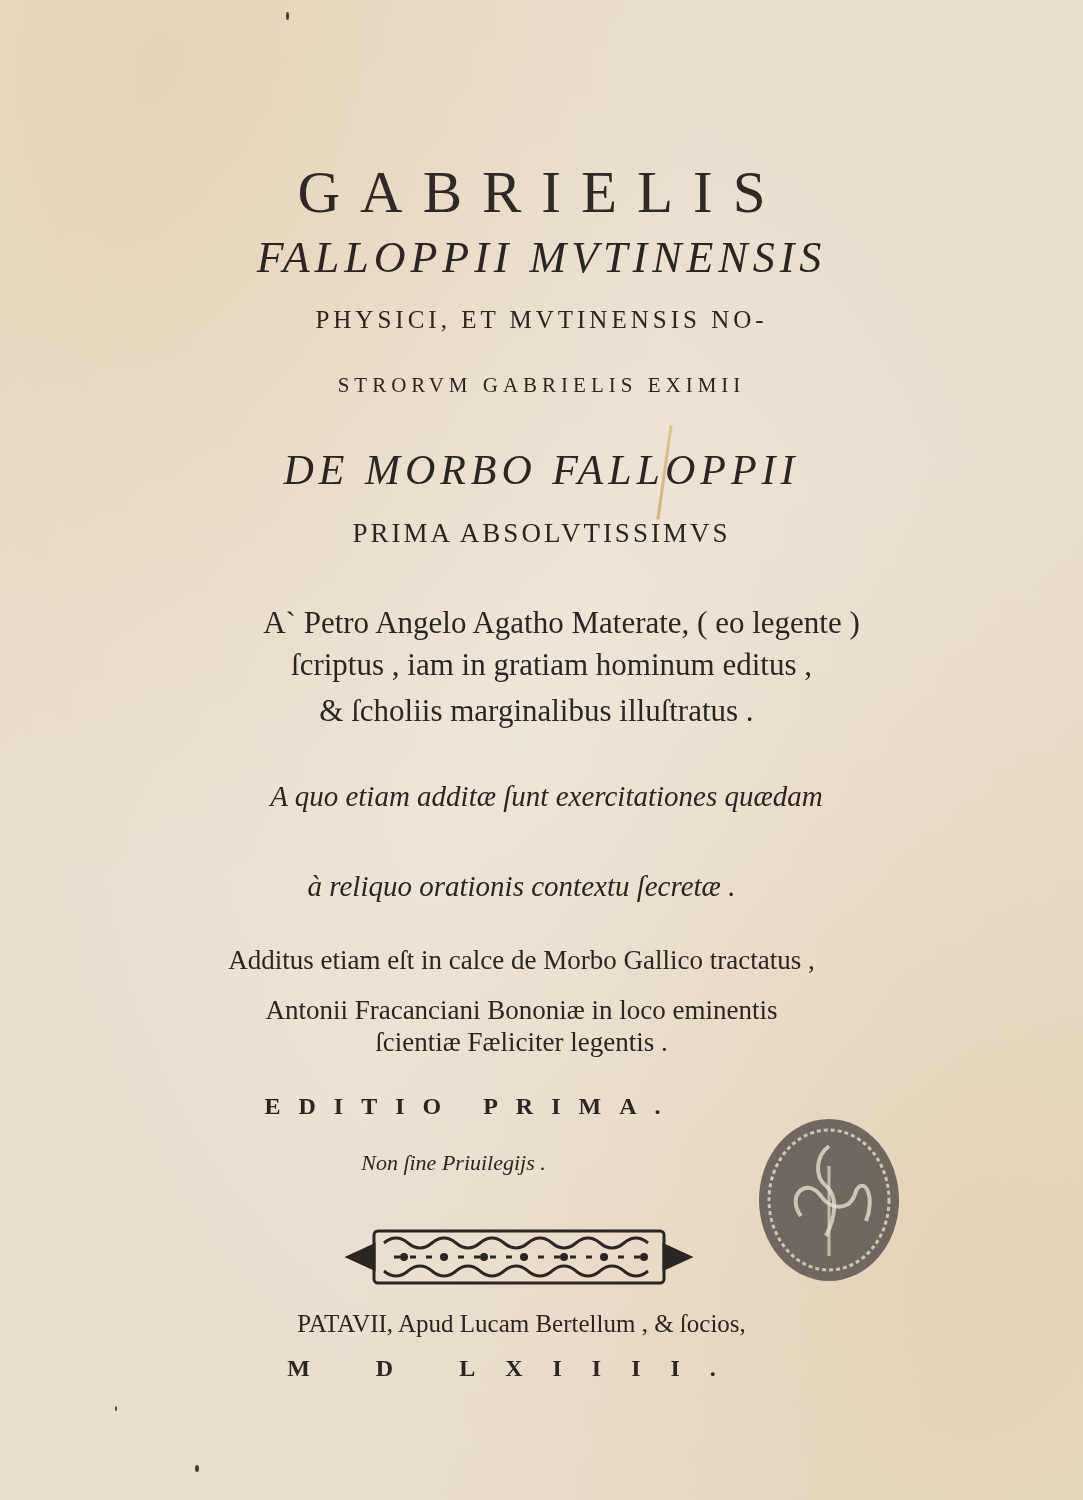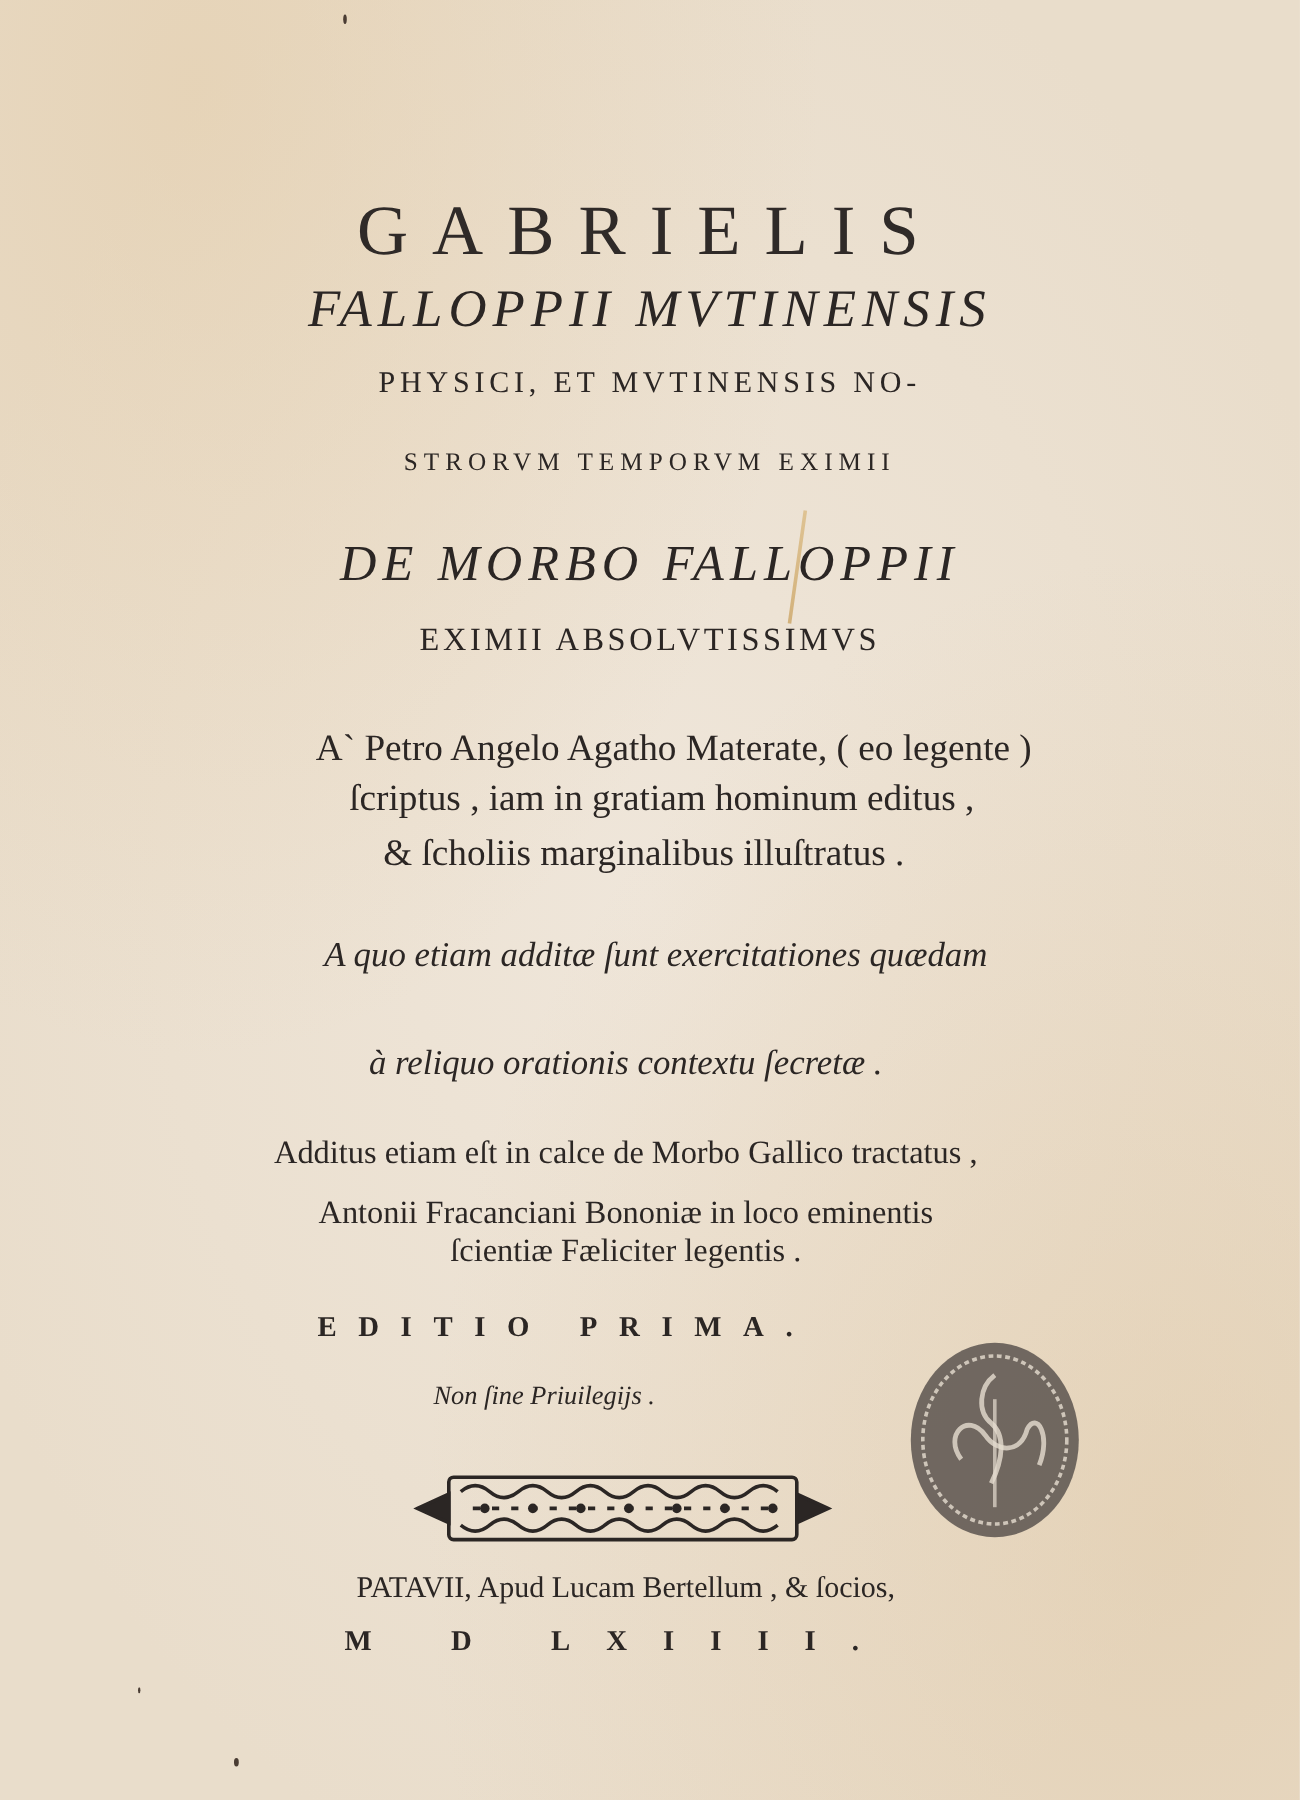--- a/index.html
+++ b/index.html
@@ -59,23 +59,23 @@
 <div class="page">
 
   <div class="crack"></div>
   <div class="speck" style="left:286px;top:12px;width:3px;height:8px;"></div>
   <div class="speck" style="left:195px;top:1465px;width:4px;height:7px;"></div>
   <div class="speck" style="left:115px;top:1406px;width:2px;height:5px;"></div>
 
   <div id="l1" class="line caps-big">GABRIELIS</div>
   <div id="l2" class="line italic-caps">FALLOPPII MVTINENSIS</div>
   <div id="l3" class="line small-caps-wide">PHYSICI, ET MVTINENSIS NO-</div>
-  <div id="l4" class="line">STRORVM TEMPORVM EXIMII</div>
+  <div id="l4" class="line">STRORVM GABRIELIS EXIMII</div>
   <div id="l5" class="line italic-caps">DE MORBO FALLOPPII</div>
-  <div id="l6" class="line">EXIMII ABSOLVTISSIMVS</div>
+  <div id="l6" class="line">PRIMA ABSOLVTISSIMVS</div>
 
   <div id="l7" class="line roman">Aˋ Petro Angelo Agatho Materate, ( eo legente )</div>
   <div id="l8" class="line roman">ſcriptus , iam in gratiam hominum editus ,</div>
   <div id="l9" class="line roman">&amp; ſcholiis marginalibus illuſtratus .</div>
 
   <div id="l10" class="line italic">A quo etiam additæ ſunt exercitationes quædam</div>
   <div id="l12" class="line italic">à reliquo orationis contextu ſecretæ .</div>
 
   <div id="l13" class="line roman-sm">Additus etiam eſt in calce de Morbo Gallico tractatus ,</div>
   <div id="l14" class="line roman-sm">Antonii Fracanciani Bononiæ in loco eminentis</div>

